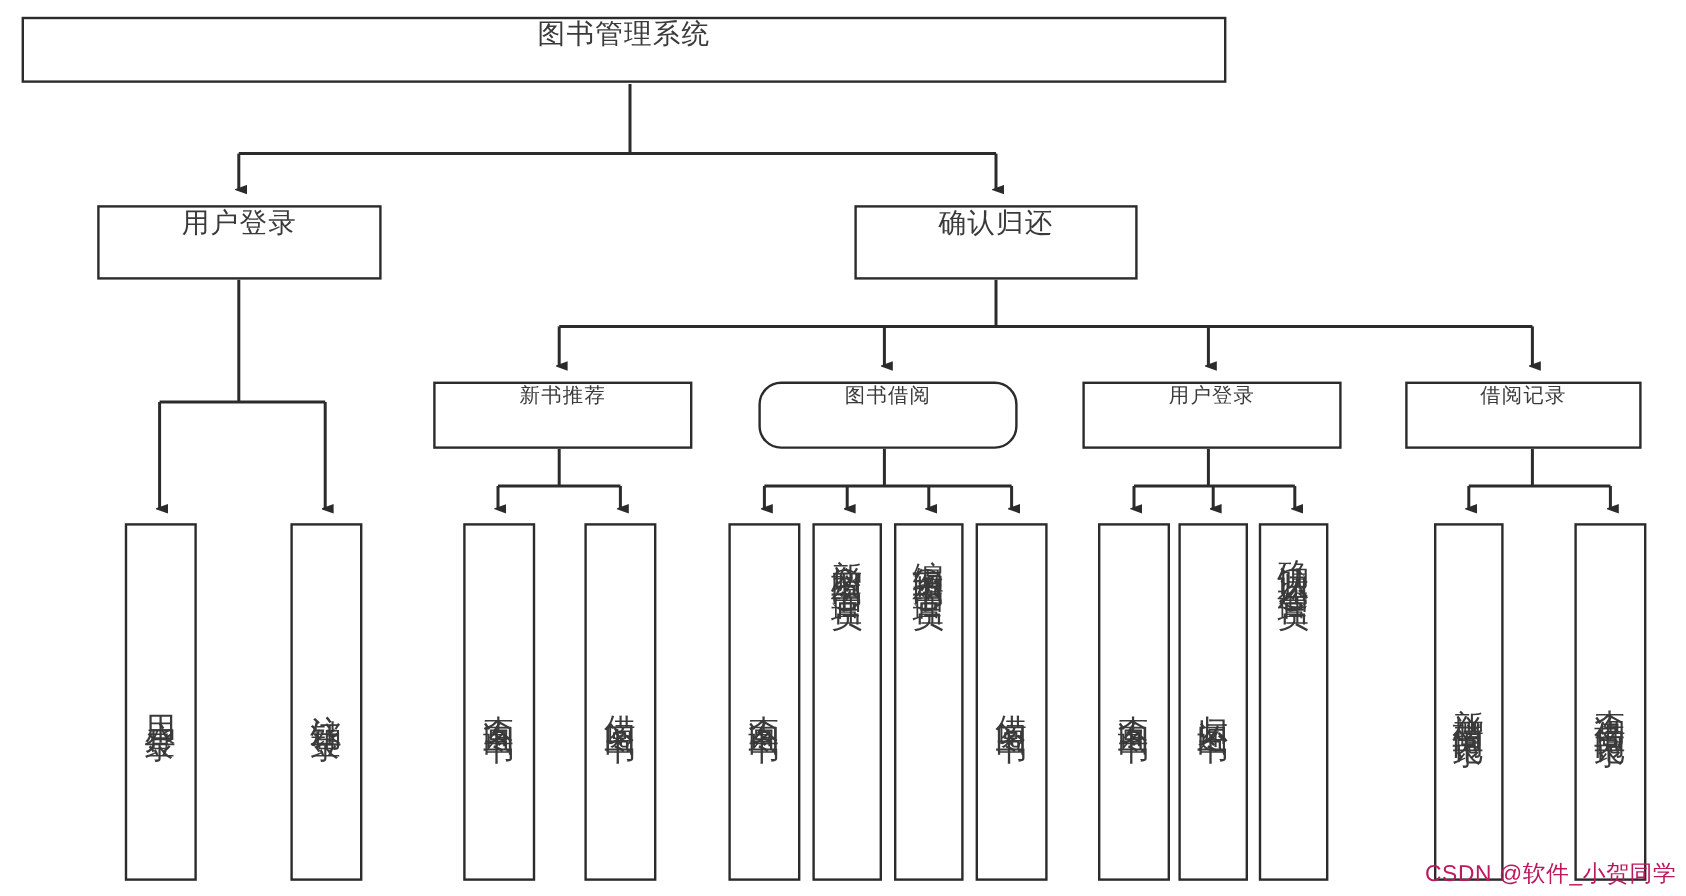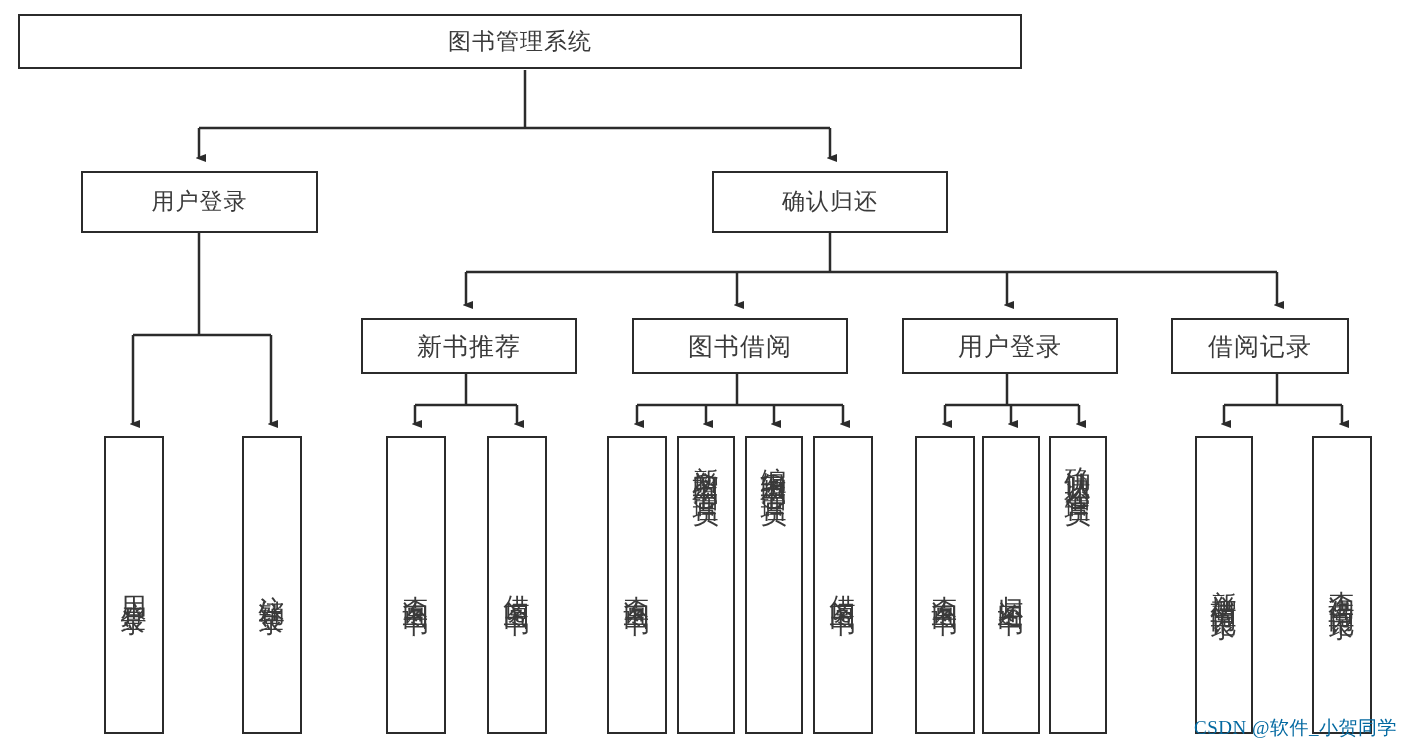--- a/index.html
+++ b/index.html
@@ -25,35 +25,34 @@
     width: 1405px;
     height: 747px;
     pointer-events: none;
   }
   .node {
     position: absolute;
     box-sizing: border-box;
     background: #ffffff;
     border: 2px solid #2b2b2b;
     display: flex;
-    align-items: center;
     justify-content: center;
     z-index: 2;
   }
   .node-label {
     color: #3a3a3a;
     font-size: 23px;
     line-height: 1.12;
     letter-spacing: 1px;
     white-space: nowrap;
     text-align: center;
   }
   .node.root .node-label { font-size: 23px; }
   .node.level2 .node-label { font-size: 23px; }
-  .node.level3 .node-label { font-size: 25px; }
+  .node.level3 .node-label { font-size: 17px; }
   .node.leaf {
     align-items: flex-start;
     padding-top: 8px;
   }
   .node.leaf .node-label {
     writing-mode: vertical-rl;
     text-orientation: upright;
     font-size: 26px;
     line-height: 1.0;
     letter-spacing: 5px;
@@ -62,25 +61,24 @@
   }
   .node.leaf.centered {
     align-items: center;
     padding-top: 0;
   }
   .watermark {
     position: absolute;
     right: 8px;
     bottom: 6px;
     font-size: 19px;
-    color: #0369a1;
+    color: #be185d;
     letter-spacing: 0.5px;
     white-space: nowrap;
     z-index: 3;
-    font-family: Liberation Serif, serif;
   }
 </style>
 </head>
 <body>
 
 <div id="canvas">
 
   <svg id="edges" viewBox="0 0 1405 747" xmlns="http://www.w3.org/2000/svg">
     <defs>
       <marker id="arrow" markerWidth="10" markerHeight="10" refX="4" refY="7" orient="auto" markerUnits="userSpaceOnUse">
@@ -138,27 +136,27 @@
   <div class="node level2" style="left:81px; top:171px; width:237px; height:62px;">
     <span class="node-label">用户登录</span>
   </div>
   <div class="node level2" style="left:712px; top:171px; width:236px; height:62px;">
     <span class="node-label">确认归还</span>
   </div>
 
   <div class="node level3" style="left:361px; top:318px; width:216px; height:56px;">
     <span class="node-label">新书推荐</span>
   </div>
-  <div class="node level3" style="left:632px; top:318px; width:216px; height:56px;">
+  <div class="node level3" style="left:632px; top:318px; width:216px; height:56px;border-radius:19px;">
     <span class="node-label">图书借阅</span>
   </div>
   <div class="node level3" style="left:902px; top:318px; width:216px; height:56px;">
     <span class="node-label">用户登录</span>
   </div>
-  <div class="node level3" style="left:1171px; top:318px; width:178px; height:56px;">
+  <div class="node level3" style="left:1171px; top:318px; width:197px; height:56px;">
     <span class="node-label">借阅记录</span>
   </div>
 
   <div class="node leaf centered" style="left:104px; top:436px; width:60px; height:298px;">
     <span class="node-label">用户登录</span>
   </div>
   <div class="node leaf centered" style="left:242px; top:436px; width:60px; height:298px;">
     <span class="node-label">注销登录</span>
   </div>
 

